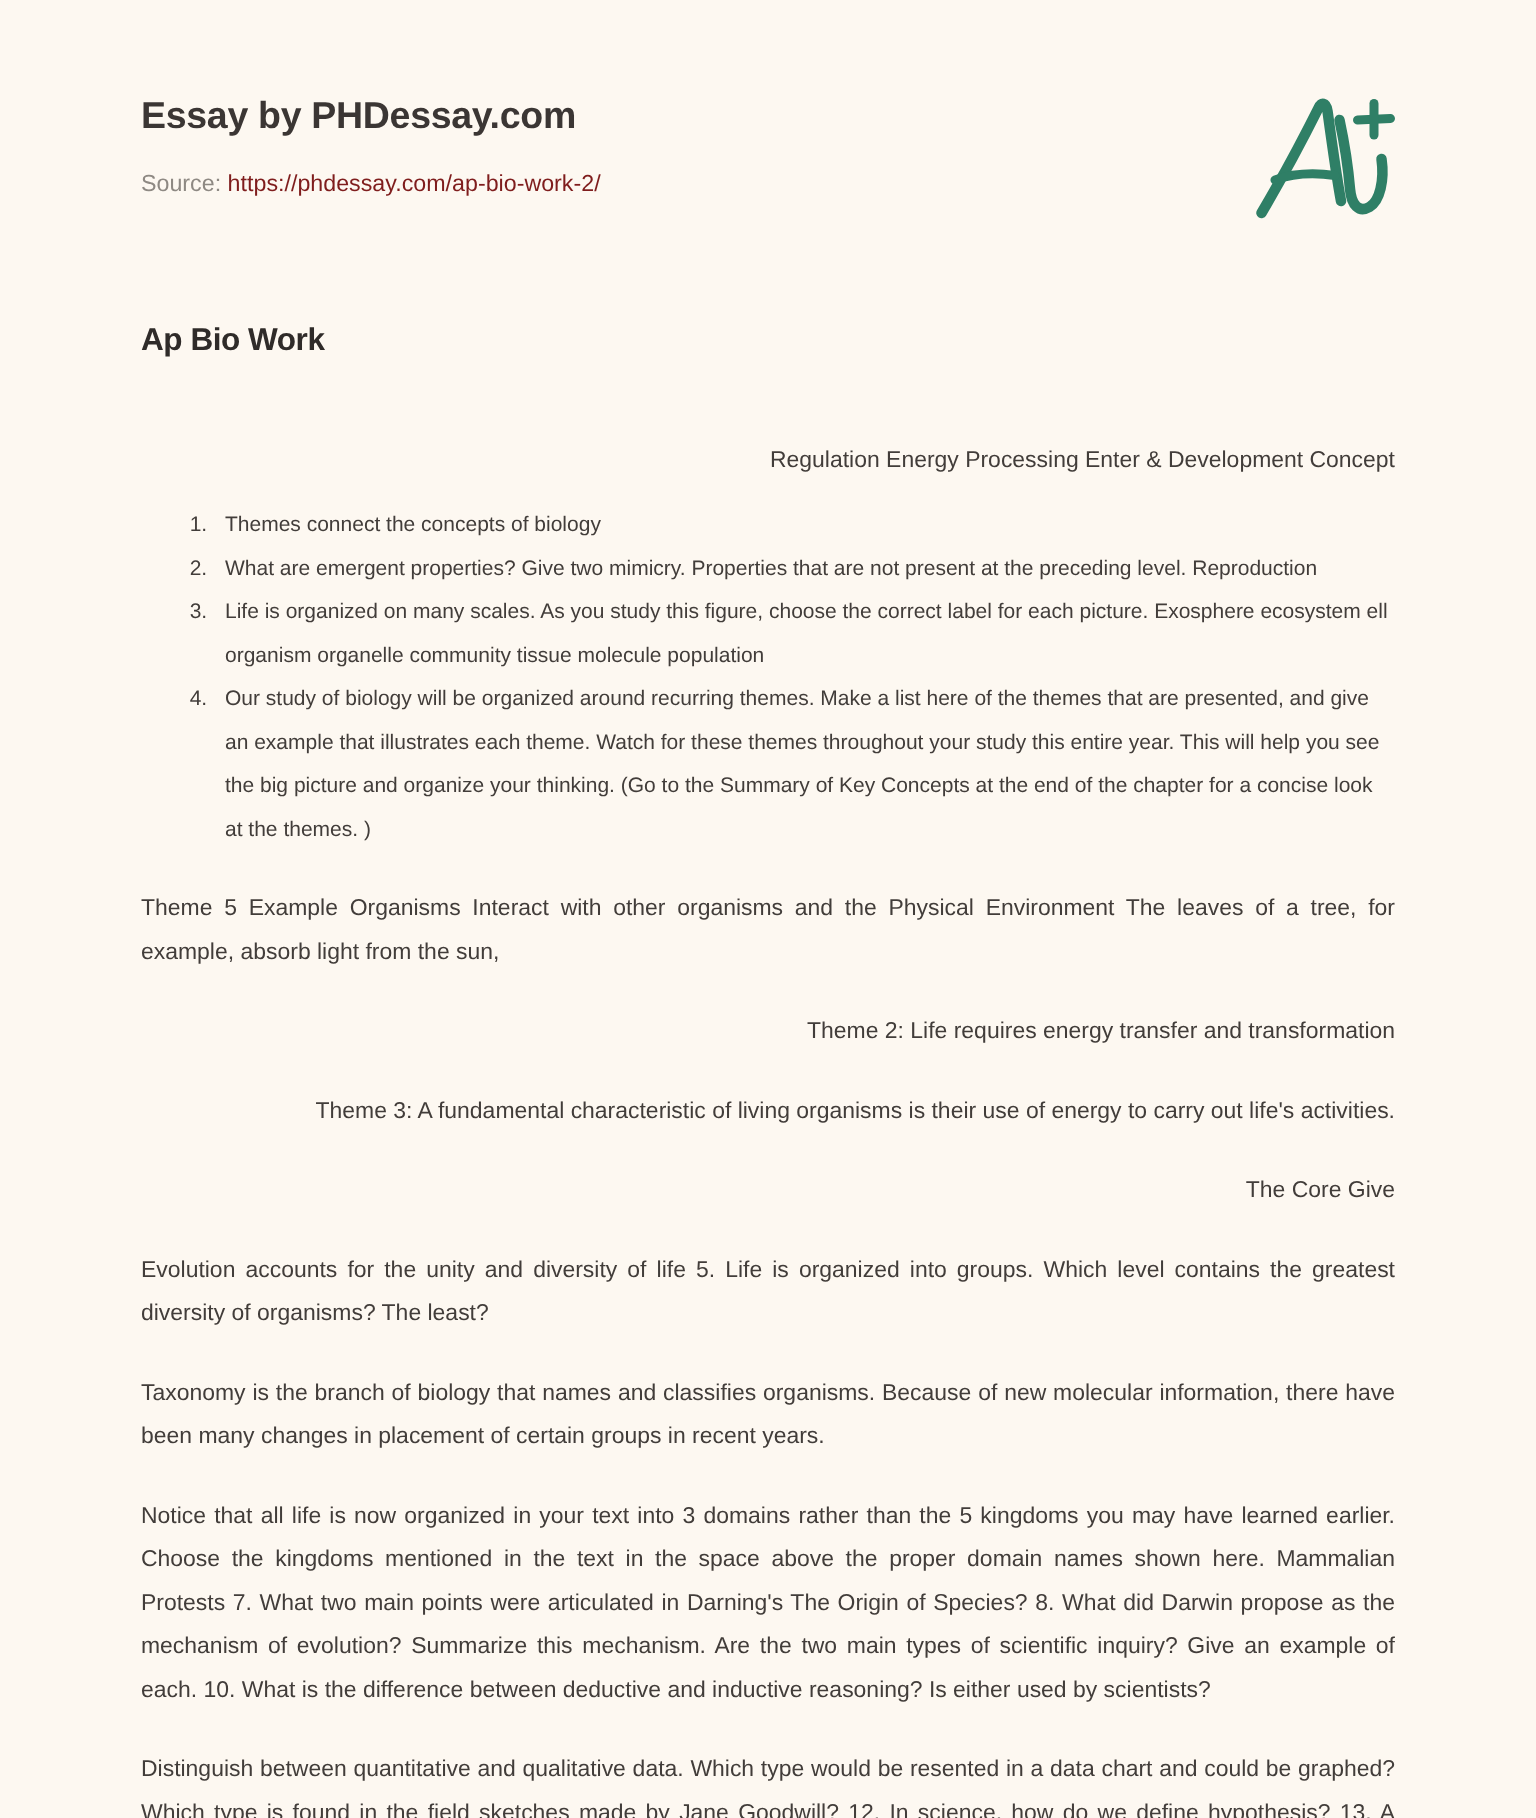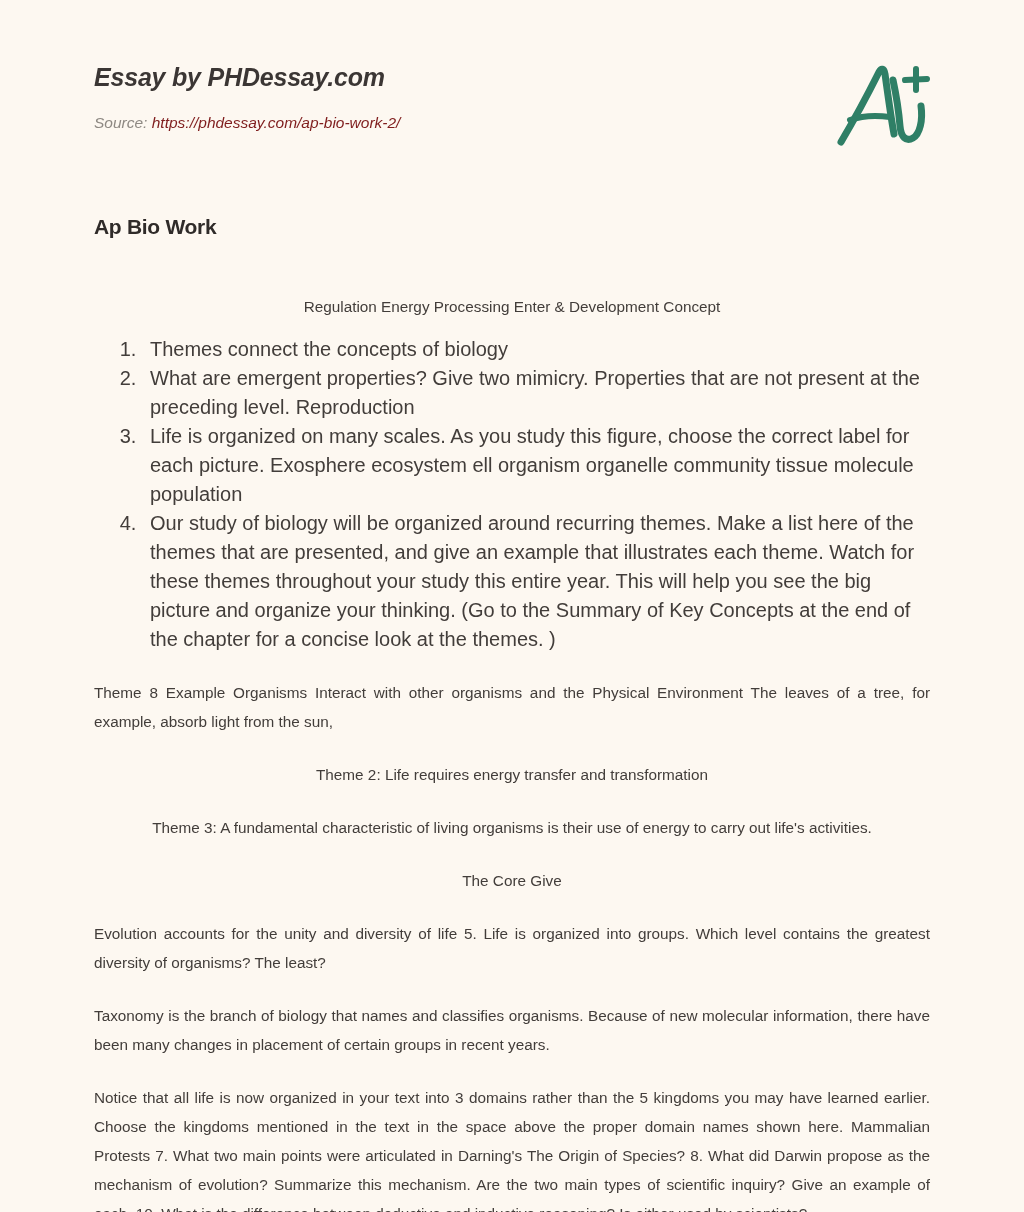--- a/index.html
+++ b/index.html
@@ -20,21 +20,20 @@
     height: 1212px;
     box-sizing: border-box;
     padding: 0;
   }
   
   .site-header {
     position: relative;
     padding: 62px 110px 0 94px;
     height: 118px;
     box-sizing: border-box;
-    font-style: italic;
   }
   .brand-title {
     margin: 0;
     font-size: 25px;
     font-weight: bold;
     letter-spacing: -0.2px;
     color: #3b3634;
     line-height: 1.2;
   }
   .source-line {
@@ -75,32 +74,32 @@
   .body-copy p {
     margin: 0 0 24px 0;
     font-size: 15.3px;
     line-height: 29px;
     color: #423d3a;
     text-align: justify;
     text-justify: inter-word;
   }
   .body-copy p.lead {
     margin-bottom: 14px;
-    text-align: center;
+    text-align: right;
   }
   .body-copy p.plain {
-    text-align: center;
+    text-align: right;
   }
   ol.q-list {
     margin: 0 0 24px 0;
     padding-left: 48px;
     list-style-position: outside;
   }
   ol.q-list li {
-    font-size: 20px;
+    font-size: 14px;
     line-height: 29px;
     color: #423d3a;
     padding-left: 8px;
     margin-bottom: 0;
   }
 </style>
 </head>
 <body>
 
 <div class="page">
@@ -130,21 +129,21 @@
     <div class="body-copy">
       <p class="lead">Regulation Energy Processing Enter &amp; Development Concept</p>
 
       <ol class="q-list">
         <li>Themes connect the concepts of biology</li>
         <li>What are emergent properties? Give two mimicry. Properties that are not present at the preceding level. Reproduction</li>
         <li>Life is organized on many scales. As you study this figure, choose the correct label for each picture. Exosphere ecosystem ell organism organelle community tissue molecule population</li>
         <li>Our study of biology will be organized around recurring themes. Make a list here of the themes that are presented, and give an example that illustrates each theme. Watch for these themes throughout your study this entire year. This will help you see the big picture and organize your thinking. (Go to the Summary of Key Concepts at the end of the chapter for a concise look at the themes. )</li>
       </ol>
 
-      <p>Theme 8 Example Organisms Interact with other organisms and the Physical Environment The leaves of a tree, for example, absorb light from the sun,</p>
+      <p>Theme 5 Example Organisms Interact with other organisms and the Physical Environment The leaves of a tree, for example, absorb light from the sun,</p>
       <p class="plain">Theme 2: Life requires energy transfer and transformation</p>
       <p class="plain">Theme 3: A fundamental characteristic of living organisms is their use of energy to carry out life's activities.</p>
       <p class="plain">The Core Give</p>
       <p>Evolution accounts for the unity and diversity of life 5. Life is organized into groups. Which level contains the greatest diversity of organisms? The least?</p>
       <p>Taxonomy is the branch of biology that names and classifies organisms. Because of new molecular information, there have been many changes in placement of certain groups in recent years.</p>
       <p>Notice that all life is now organized in your text into 3 domains rather than the 5 kingdoms you may have learned earlier. Choose the kingdoms mentioned in the text in the space above the proper domain names shown here. Mammalian Protests 7. What two main points were articulated in Darning's The Origin of Species? 8. What did Darwin propose as the mechanism of evolution? Summarize this mechanism. Are the two main types of scientific inquiry? Give an example of each. 10. What is the difference between deductive and inductive reasoning? Is either used by scientists?</p>
       <p>Distinguish between quantitative and qualitative data. Which type would be resented in a data chart and could be graphed? Which type is found in the field sketches made by Jane Goodwill? 12. In science, how do we define hypothesis? 13. A scientific hypothesis has two important qualities. The first is that it is testable. What is the second? 14. Look at Figure 1. 24. Use it to write a hypothesis using the "If .. . Then .. ." Format. 15. What is a controlled experiment? 16. The text points out a common misconception about the term "controlled experiment". In the snake mimicry experiment, what factors were held constant? 7. Explain what is meant by a scientific theory by giving the three ways your te</p>
     </div>
   </main>
 

